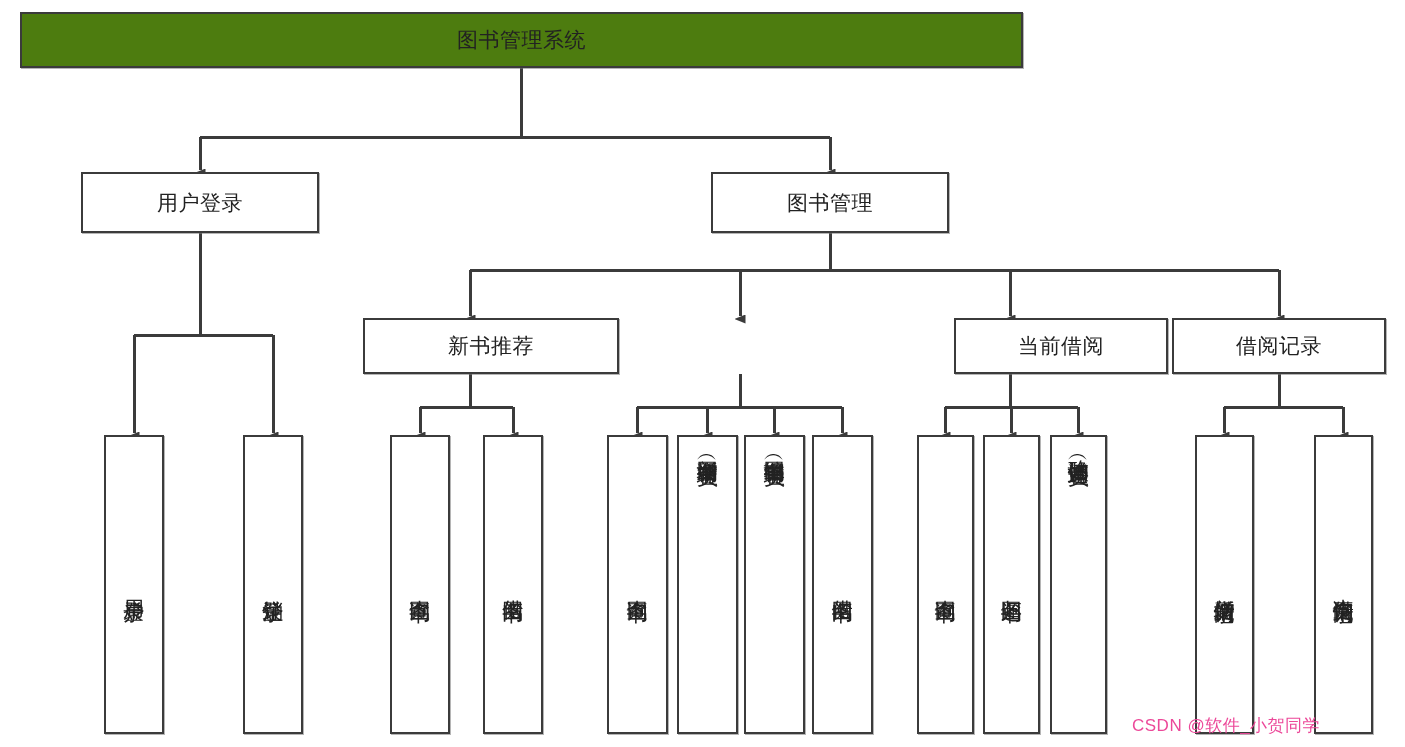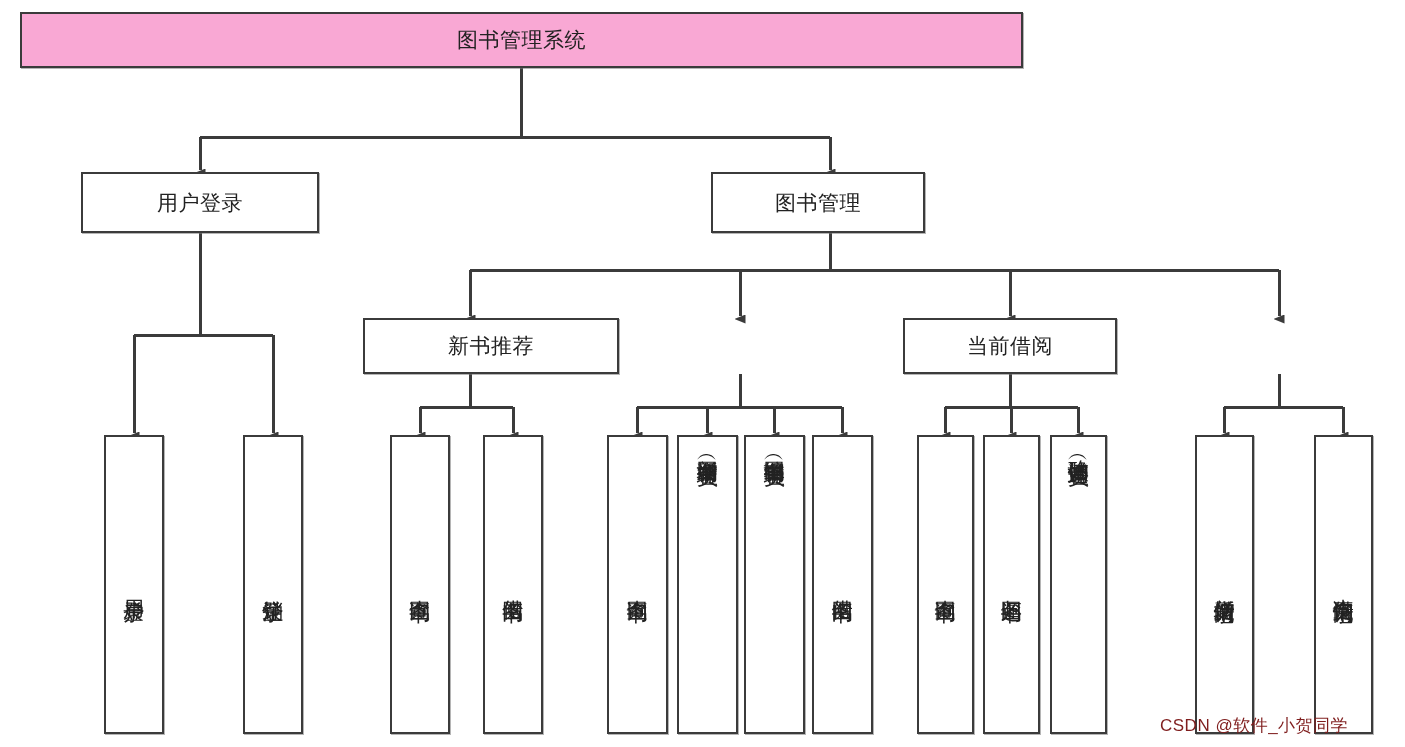--- a/index.html
+++ b/index.html
@@ -118,36 +118,39 @@
       <path d="M1011,407 L1011,433" marker-end="url(#arrow)"></path>
       <path d="M1078,407 L1078,433" marker-end="url(#arrow)"></path>
 
       <path d="M1279,374 L1279,407"></path>
       <path d="M1224,407 L1343,407"></path>
       <path d="M1224,407 L1224,433" marker-end="url(#arrow)"></path>
       <path d="M1343,407 L1343,433" marker-end="url(#arrow)"></path>
     </g>
   </svg>
 
-  <div class="node node-h" style="left: 20px; top: 12px; width: 1003px; height: 56px; border-color: rgb(59, 59, 59); background: #f9a8d4; color: rgb(34, 34, 34);">
+  <div class="node node-h" style="left: 20px; top: 12px; width: 1003px; height: 56px; border-color: rgb(59, 59, 59); background: #4d7c0f; color: rgb(34, 34, 34);">
     <span class="node-label">图书管理系统</span>
   </div>
 
   <div class="node node-h" style="left: 81px; top: 172px; width: 238px; height: 61px; border-color: rgb(59, 59, 59); background: rgb(255, 255, 255); color: rgb(34, 34, 34);">
     <span class="node-label">用户登录</span>
   </div>
-  <div class="node node-h" style="left: 711px; top: 172px; width: 214px; height: 61px; border-color: rgb(59, 59, 59); background: rgb(255, 255, 255); color: rgb(34, 34, 34);">
+  <div class="node node-h" style="left: 711px; top: 172px; width: 238px; height: 61px; border-color: rgb(59, 59, 59); background: rgb(255, 255, 255); color: rgb(34, 34, 34);">
     <span class="node-label">图书管理</span>
   </div>
 
   <div class="node node-h" style="left: 363px; top: 318px; width: 256px; height: 56px; border-color: rgb(59, 59, 59); background: rgb(255, 255, 255); color: rgb(34, 34, 34);">
     <span class="node-label">新书推荐</span>
   </div>
-  <div class="node node-h" style="left: 903px; top: 318px; width: 214px; height: 56px; border-color: rgb(59, 59, 59); background: rgb(255, 255, 255); color: rgb(34, 34, 34);">
+  <div class="node node-h" style="left: 954px; top: 318px; width: 214px; height: 56px; border-color: rgb(59, 59, 59); background: rgb(255, 255, 255); color: rgb(34, 34, 34);">
     <span class="node-label">当前借阅</span>
+  </div>
+  <div class="node node-h" style="left: 1172px; top: 318px; width: 214px; height: 56px; border-color: rgb(59, 59, 59); background: rgb(255, 255, 255); color: rgb(34, 34, 34);">
+    <span class="node-label">借阅记录</span>
   </div>
 
   <div class="node node-v center-v" style="left: 104px; top: 435px; width: 60px; height: 299px; border-color: rgb(59, 59, 59); background: rgb(255, 255, 255); color: rgb(34, 34, 34);">
     <span class="node-label">用户登录</span>
   </div>
   <div class="node node-v center-v" style="left: 243px; top: 435px; width: 60px; height: 299px; border-color: rgb(59, 59, 59); background: rgb(255, 255, 255); color: rgb(34, 34, 34);">
     <span class="node-label">注销登录</span>
   </div>
   <div class="node node-v center-v" style="left: 390px; top: 435px; width: 60px; height: 299px; border-color: rgb(59, 59, 59); background: rgb(255, 255, 255); color: rgb(34, 34, 34);">
     <span class="node-label">查询图书</span>
@@ -176,15 +179,15 @@
   <div class="node node-v" style="left: 1050px; top: 435px; width: 57px; height: 299px; border-color: rgb(59, 59, 59); background: rgb(255, 255, 255); color: rgb(34, 34, 34);">
     <span class="node-label">确认归还（管理员）</span>
   </div>
   <div class="node node-v center-v" style="left: 1195px; top: 435px; width: 59px; height: 299px; border-color: rgb(59, 59, 59); background: rgb(255, 255, 255); color: rgb(34, 34, 34);">
     <span class="node-label">新增借阅记录</span>
   </div>
   <div class="node node-v center-v" style="left: 1314px; top: 435px; width: 59px; height: 299px; border-color: rgb(59, 59, 59); background: rgb(255, 255, 255); color: rgb(34, 34, 34);">
     <span class="node-label">查询借阅记录</span>
   </div>
 
-  <div class="watermark" style="left: 1160px; top: 714px; color: #7f1d1d;">CSDN @软件_小贺同学</div>
+  <div class="watermark" style="left: 1132px; top: 714px; color: #ec4899;">CSDN @软件_小贺同学</div>
 
 </div>
 
 </body></html>

